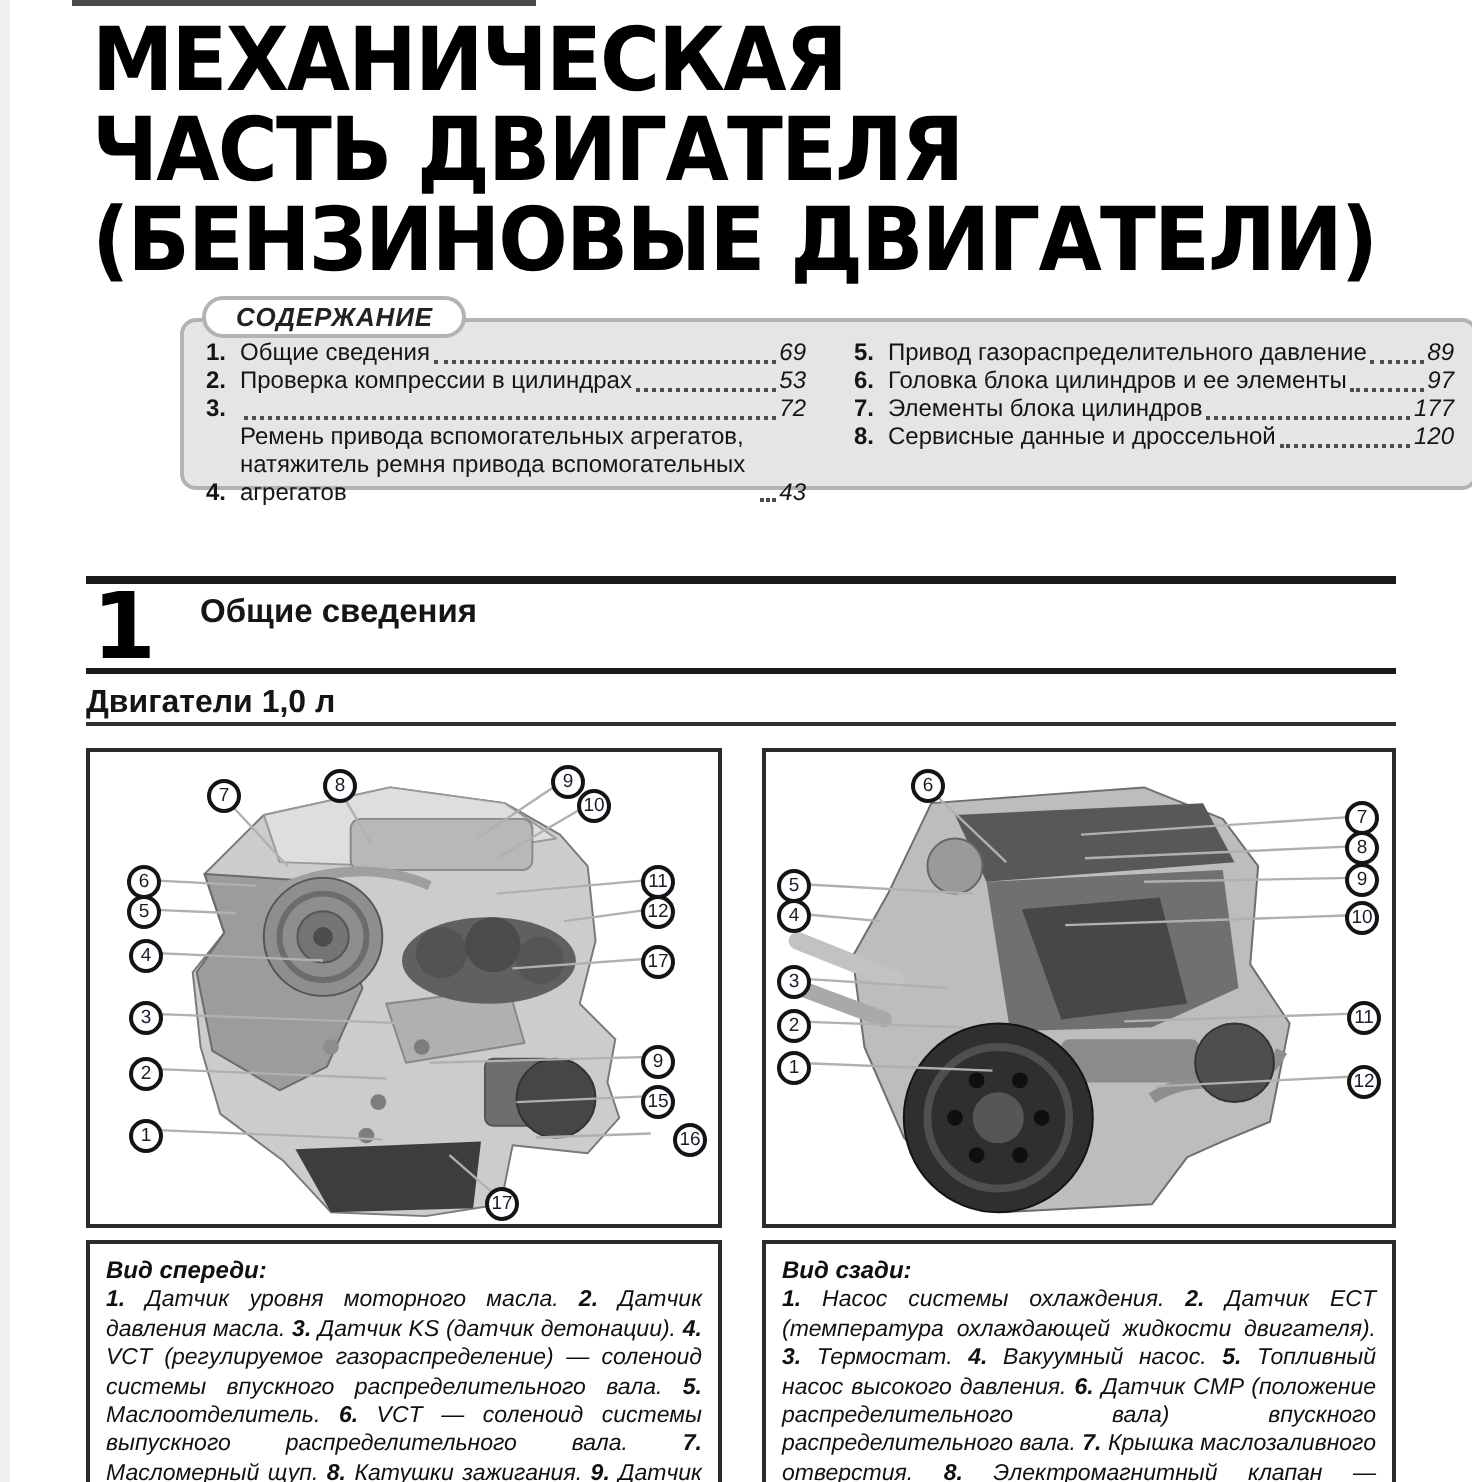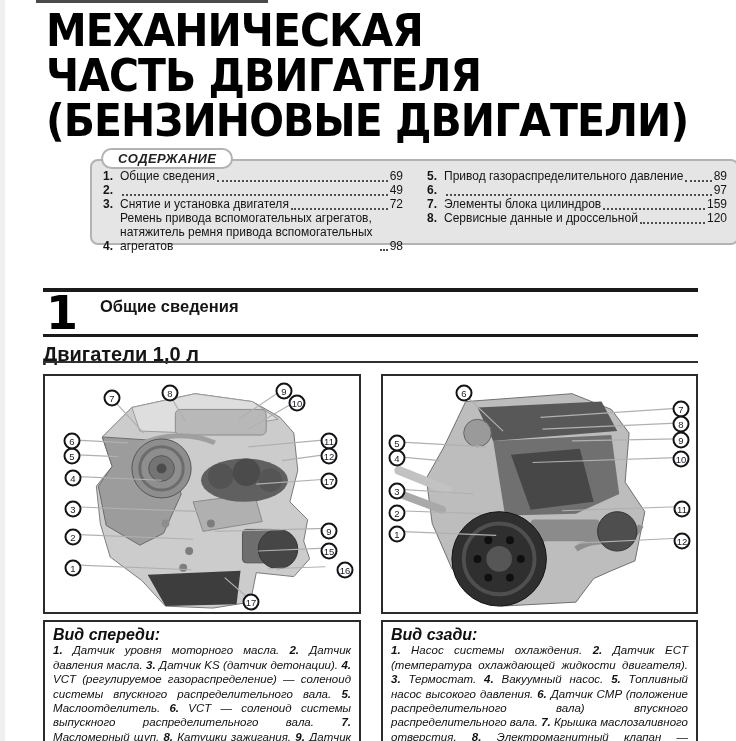--- a/index.html
+++ b/index.html
@@ -24,50 +24,50 @@
     border:2px solid var(--toc-border,#b3b3b3);border-radius:8px;box-sizing:border-box;background:#e5e5e5;margin-left:43px;}
   .toc-tab{position:absolute;left:9px;top:-13px;background:#fff;
     border:2px solid var(--toc-border,#b3b3b3);border-radius:12px;padding:1px 15px;
     font-size:13px;font-weight:bold;font-style:italic;letter-spacing:.4px;color:#222;white-space:nowrap;}
   .toc-cols{display:flex;padding:9px 10px 0 11px;gap:24px;}
   .toc-col{width:301px;}
   .toc-item{display:flex;align-items:flex-end;font-size:12px;line-height:13.9px;}
   .toc-num{font-weight:bold;flex:0 0 17px;}
   .toc-label{flex:0 1 auto;}
   .toc-dots{flex:1 1 8px;min-width:8px;border-bottom:2px dotted #4d4d4d;margin:0 2px 2px 2px;}
-  .toc-page{flex:none;}
+  .toc-page{flex:none;font-style:italic;}
 
   
   .rule{position:absolute;left:43px;width:655px;background:var(--rule,#1a1a1a);}
   #rule-top{top:288px;height:4px;}
   #rule-bottom{top:334px;height:3px;}
   #rule-sub{top:361px;height:2px;background:#2f2f2f;}
   .sec-num{position:absolute;left:46px;top:292px;font-family:"DejaVu Sans",sans-serif;
     font-size:46px;line-height:42px;font-weight:bold;color:#000;}
   .sec-title{position:absolute;left:100px;top:297px;font-size:16.5px;font-weight:bold;}
-  .sub-title{position:absolute;left:43px;top:343px;font-size:20px;font-weight:bold;}
+  .sub-title{position:absolute;left:43px;top:343px;font-size:16px;font-weight:bold;}
 
   
   .diagram{position:absolute;top:374px;height:240px;border:2px solid var(--box-border,#2b2b2b);
     box-sizing:border-box;background:#fff;}
   #diagram-left{left:43px;width:318px;}
   #diagram-right{left:381px;width:317px;}
   .diagram svg{display:block;width:100%;height:100%;}
   .leaders line{stroke:var(--leader,#b0b0b0);stroke-width:1.2;}
   .callout{position:absolute;width:17px;height:17px;border:2px solid #141414;border-radius:50%;
     background:#fff;box-sizing:border-box;display:flex;align-items:center;justify-content:center;
     font-size:9.5px;font-weight:500;color:#1a1a2e;transform:translate(-50%,-50%);}
 
   
   .caption{position:absolute;top:620px;height:140px;border:2px solid var(--box-border,#2b2b2b);
     box-sizing:border-box;background:#fff;padding:6px 8px 0 8px;
     font-style:italic;font-size:11.5px;line-height:14.4px;text-align:justify;color:#101010;}
   #caption-left{left:43px;width:318px;}
   #caption-right{left:381px;width:317px;}
-  .caption-heading{font-weight:bold;font-size:16px;margin-bottom:1px;}
+  .caption-heading{font-weight:bold;font-size:12px;margin-bottom:1px;}
   .caption-body b{font-weight:bold;}
 </style>
 </head>
 <body>
 
 <div class="page-edge"></div>
 <div class="scan-artifact"></div>
 
 <div class="title">
   <div>МЕХАНИЧЕСКАЯ</div>
@@ -80,53 +80,54 @@
   <div class="toc-cols">
     <div class="toc-col" id="toc-col-0">
         <div class="toc-item">
           <span class="toc-num">1.</span>
           <span class="toc-label">Общие сведения</span>
           <span class="toc-dots"></span>
           <span class="toc-page">69</span>
         </div>
         <div class="toc-item">
           <span class="toc-num">2.</span>
-          <span class="toc-dots"></span>
-          <span class="toc-page">49</span>
+          <span class="toc-label">Проверка компрессии в цилиндрах</span>
+          <span class="toc-dots"></span>
+          <span class="toc-page">53</span>
         </div>
         <div class="toc-item">
           <span class="toc-num">3.</span>
-          <span class="toc-label">Снятие и установка двигателя</span>
           <span class="toc-dots"></span>
           <span class="toc-page">72</span>
         </div>
         <div class="toc-item">
           <span class="toc-num">4.</span>
           <span class="toc-label">Ремень привода вспомогательных агрегатов, натяжитель ремня привода вспомогательных агрегатов</span>
           <span class="toc-dots"></span>
-          <span class="toc-page">98</span>
+          <span class="toc-page">43</span>
         </div>
       </div>
     <div class="toc-col" id="toc-col-1">
         <div class="toc-item">
           <span class="toc-num">5.</span>
           <span class="toc-label">Привод газораспределительного давление</span>
           <span class="toc-dots"></span>
           <span class="toc-page">89</span>
         </div>
         <div class="toc-item">
           <span class="toc-num">6.</span>
+          <span class="toc-label">Головка блока цилиндров и ее элементы</span>
           <span class="toc-dots"></span>
           <span class="toc-page">97</span>
         </div>
         <div class="toc-item">
           <span class="toc-num">7.</span>
           <span class="toc-label">Элементы блока цилиндров</span>
           <span class="toc-dots"></span>
-          <span class="toc-page">159</span>
+          <span class="toc-page">177</span>
         </div>
         <div class="toc-item">
           <span class="toc-num">8.</span>
           <span class="toc-label">Сервисные данные и дроссельной</span>
           <span class="toc-dots"></span>
           <span class="toc-page">120</span>
         </div>
       </div>
   </div>
 </div>

